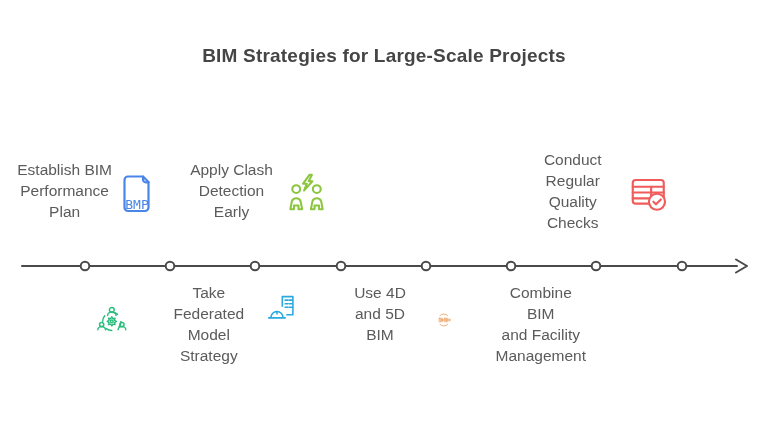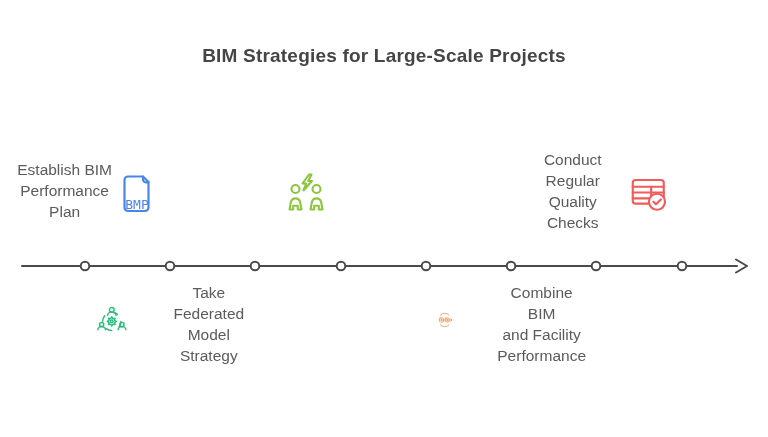--- a/index.html
+++ b/index.html
@@ -69,46 +69,59 @@
       <circle cx="38.5" cy="30.5" r="3"></circle>
       <path d="M33,38 a5.5,4.6 0 0 1 11,0"></path>
       <polygon points="24,19.5 25.6,22.1 28.6,21.4 27.9,24.4 30.5,26 27.9,27.6 28.6,30.6 25.6,29.9 24,32.5 22.4,29.9 19.4,30.6 20.1,27.6 17.5,26 20.1,24.4 19.4,21.4 22.4,22.1"></polygon>
       <circle cx="24" cy="26" r="1.9"></circle>
     </svg>
     <div class="step-label">Take Federated
 Model Strategy</div>
   </div>
 
   <div class="step above" style="left:180px">
+    <div class="step-label">Apply Clash
+Detection Early</div>
     <svg class="step-icon" width="48" height="48" viewBox="0 0 48 48" fill="none" stroke-width="2.1" stroke-linecap="round" stroke-linejoin="round" stroke="#8CC63F">
       <circle cx="13.5" cy="19" r="4"></circle>
       <path d="M7.5,39.5 L9,31.5 A4.8,4.8 0 0 1 18,31.5 L19.5,39.5 H15.8 V35.8 H11.2 V39.5 Z"></path>
       <circle cx="34.5" cy="19" r="4"></circle>
       <path d="M28.5,39.5 L30,31.5 A4.8,4.8 0 0 1 39,31.5 L40.5,39.5 H36.8 V35.8 H32.2 V39.5 Z"></path>
       <path d="M27,4.5 L20.5,13.5 H24.3 L21.5,20.5 L30,11 H26.2 L29.5,4.5 Z"></path>
     </svg>
   </div>
 
+  <div class="step below" style="left:266px">
+    <svg class="step-icon" width="50" height="50" viewBox="0 0 48 48" fill="none" stroke-width="2.2" stroke-linecap="round" stroke-linejoin="round" stroke="#29A9E0">
+      <path d="M23,20 V6.5 H38 V32 H29.5"></path>
+      <path d="M27,11.5 h4 M33,11.5 h4 M27,16.5 h4 M33,16.5 h4 M27,21.5 h4 M33,21.5 h4"></path>
+      <path d="M15.5,27.5 V31"></path>
+      <path d="M7,36 a8.5,8.5 0 0 1 17,0"></path>
+      <path d="M4,36.5 H27" stroke-width="2.6"></path>
+    </svg>
+    <div class="step-label">Use 4D and 5D
+BIM</div>
+  </div>
 
 
   <div class="step below" style="left:436px">
     <svg class="step-icon" width="50" height="50" viewBox="0 0 48 48" fill="none" stroke-width="2.1" stroke-linecap="round" stroke-linejoin="round" stroke="#E98B3D">
       <path d="M12,10.5 A16,16 0 0 1 36,10.5"></path>
       <path d="M36,37.5 A16,16 0 0 1 12,37.5"></path>
       <rect x="9.5" y="18.5" width="11" height="11" rx="2"></rect>
       <circle cx="15" cy="24" r="1.9"></circle>
       <rect x="25.5" y="18.5" width="11" height="11" rx="2"></rect>
       <circle cx="31" cy="24" r="1.9"></circle>
       <path d="M20.5,24 H25.5"></path>
       <path d="M36.5,24 H44"></path>
       <path d="M40.8,20.5 L44.3,24 L40.8,27.5"></path>
     </svg>
     <div class="step-label">Combine BIM
 and Facility
-Performance</div>
+Management</div>
   </div>
 
   <div class="step above" style="left:521px">
     <div class="step-label">Conduct
 Regular Quality
 Checks</div>
     <svg class="step-icon" width="48" height="48" viewBox="0 0 48 48" fill="none" stroke-width="2.2" stroke-linecap="round" stroke-linejoin="round" stroke="#F05B5B">
       <rect x="8" y="9.5" width="32" height="24.5" rx="3"></rect>
       <path d="M8,16.5 H40"></path>
       <path d="M27,16.5 V34"></path>

